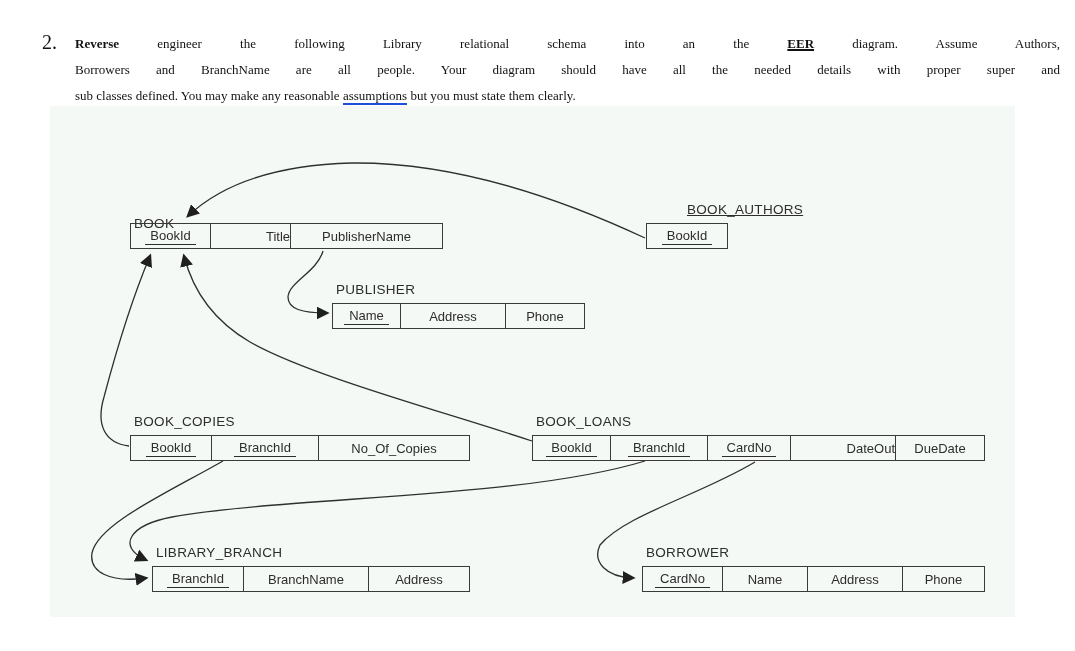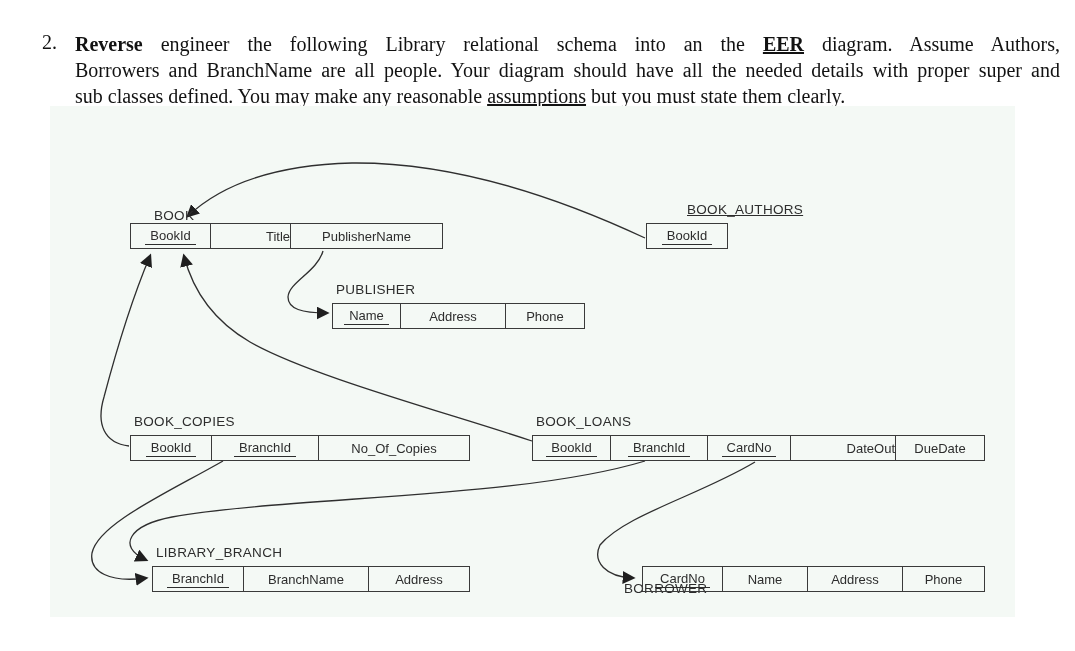--- a/index.html
+++ b/index.html
@@ -2,26 +2,26 @@
 <html><head>
 <meta charset="utf-8">
 <style>
   html,body{margin:0;padding:0;background:#ffffff;}
   .page{position:relative;width:1075px;height:651px;background:#ffffff;overflow:hidden;
         font-family:"Liberation Sans",sans-serif;}
   
   .question-number{position:absolute;left:42px;top:31px;
         font-family:"Liberation Serif",serif;font-size:20px;color:#121212;}
   .question{position:absolute;left:75px;top:31px;width:985px;
-        font-family:"Liberation Serif",serif;font-size:20px;line-height:26px;color:#121212;}
+        font-family:"Liberation Serif",serif;font-size:13px;line-height:26px;color:#121212;}
   .qline{display:block;text-align:justify;}
   .qline.just{text-align-last:justify;}
   .seg-b{font-weight:bold;}
   .seg-bu{font-weight:bold;text-decoration:underline;text-decoration-thickness:2px;}
-  .seg-g{text-decoration:underline;border-bottom:2px solid #c4b5fd;padding-bottom:0px;}
+  .seg-g{border-bottom:2px solid #1d4ed8;padding-bottom:0px;}
   
   .diagram-bg{position:absolute;left:50px;top:106px;width:965px;height:511px;background:#f4f9f5;}
   .arrow-layer{position:absolute;left:0;top:0;width:1075px;height:651px;pointer-events:none;}
   .tbl-label{position:absolute;font-size:13.5px;color:#2d2d2d;letter-spacing:0.3px;white-space:nowrap;}
   .tbl{position:absolute;display:flex;border:1px solid #3a3a3a;background:transparent;box-sizing:border-box;}
   .tbl-cell{box-sizing:border-box;height:24px;display:flex;align-items:center;justify-content:center;
         border-right:1px solid #3a3a3a;font-size:13px;color:#2d2d2d;white-space:nowrap;}
   .tbl-cell:last-child{border-right:none;text-align:right;}
   .pk{border-bottom:1px solid #2d2d2d;padding:0 5px 1px 5px;}
 </style>
@@ -50,21 +50,21 @@
         <path d="M323,251 C317,272 289,282 288,297 C288,309 302,313 327,313" marker-end="url(#arw)"></path>
         <path d="M129,446 C104,443 96,424 104,397 C118,344 134,294 150,256" marker-end="url(#arw)"></path>
         <path d="M532,441 C445,412 310,376 250,342 C214,321 193,291 184,256" marker-end="url(#arw)"></path>
         <path d="M223,461 C165,494 98,524 92,553 C89,572 110,583 146,578" marker-end="url(#arw)"></path>
         <path d="M645,461 C520,499 290,496 172,517 C130,525 116,546 146,560" marker-end="url(#arw)"></path>
         <path d="M755,462 C700,495 625,515 600,545 C592,562 606,577 633,578" marker-end="url(#arw)"></path>
       </g>
   </svg>
 
   <div id="tables-layer">
-      <div class="tbl-label" style="left: 134px; top: 208px; margin-left: 20px;">BOOK</div>
+      <div class="tbl-label" style="left: 134px; top: 216px;">BOOK</div>
       <div class="tbl" style="left: 130px; top: 223px;">
         <div class="tbl-cell" style="width: 80px;">
           <span class="pk">BookId</span>
         </div>
         <div class="tbl-cell" style="width: 80px; justify-content: flex-end;">
           <span>Title</span>
         </div>
         <div class="tbl-cell" style="width: 151px;">
           <span>PublisherName</span>
         </div>
@@ -122,21 +122,21 @@
         <div class="tbl-cell" style="width: 91px;">
           <span class="pk">BranchId</span>
         </div>
         <div class="tbl-cell" style="width: 125px;">
           <span>BranchName</span>
         </div>
         <div class="tbl-cell" style="width: 100px;">
           <span>Address</span>
         </div>
       </div>
-      <div class="tbl-label" style="left: 624px; top: 545px; margin-top: 36px;">BORROWER</div>
+      <div class="tbl-label" style="left: 646px; top: 545px;">BORROWER</div>
       <div class="tbl" style="left: 642px; top: 566px;">
         <div class="tbl-cell" style="width: 80px;">
           <span class="pk">CardNo</span>
         </div>
         <div class="tbl-cell" style="width: 85px;">
           <span>Name</span>
         </div>
         <div class="tbl-cell" style="width: 95px;">
           <span>Address</span>
         </div>

